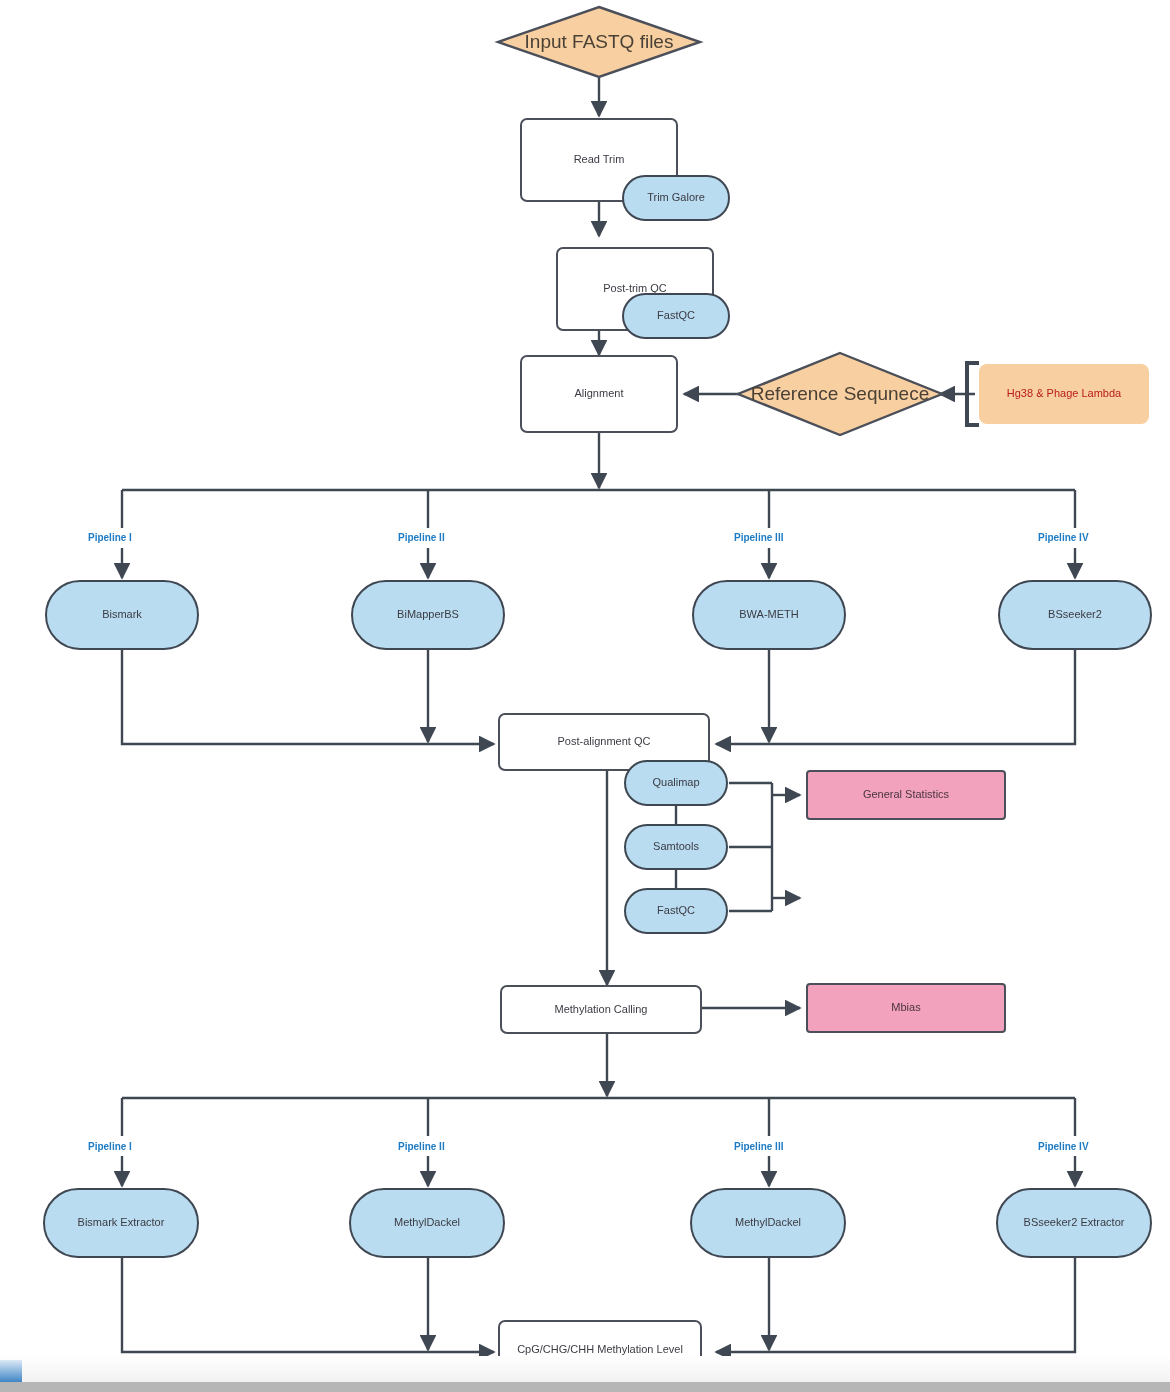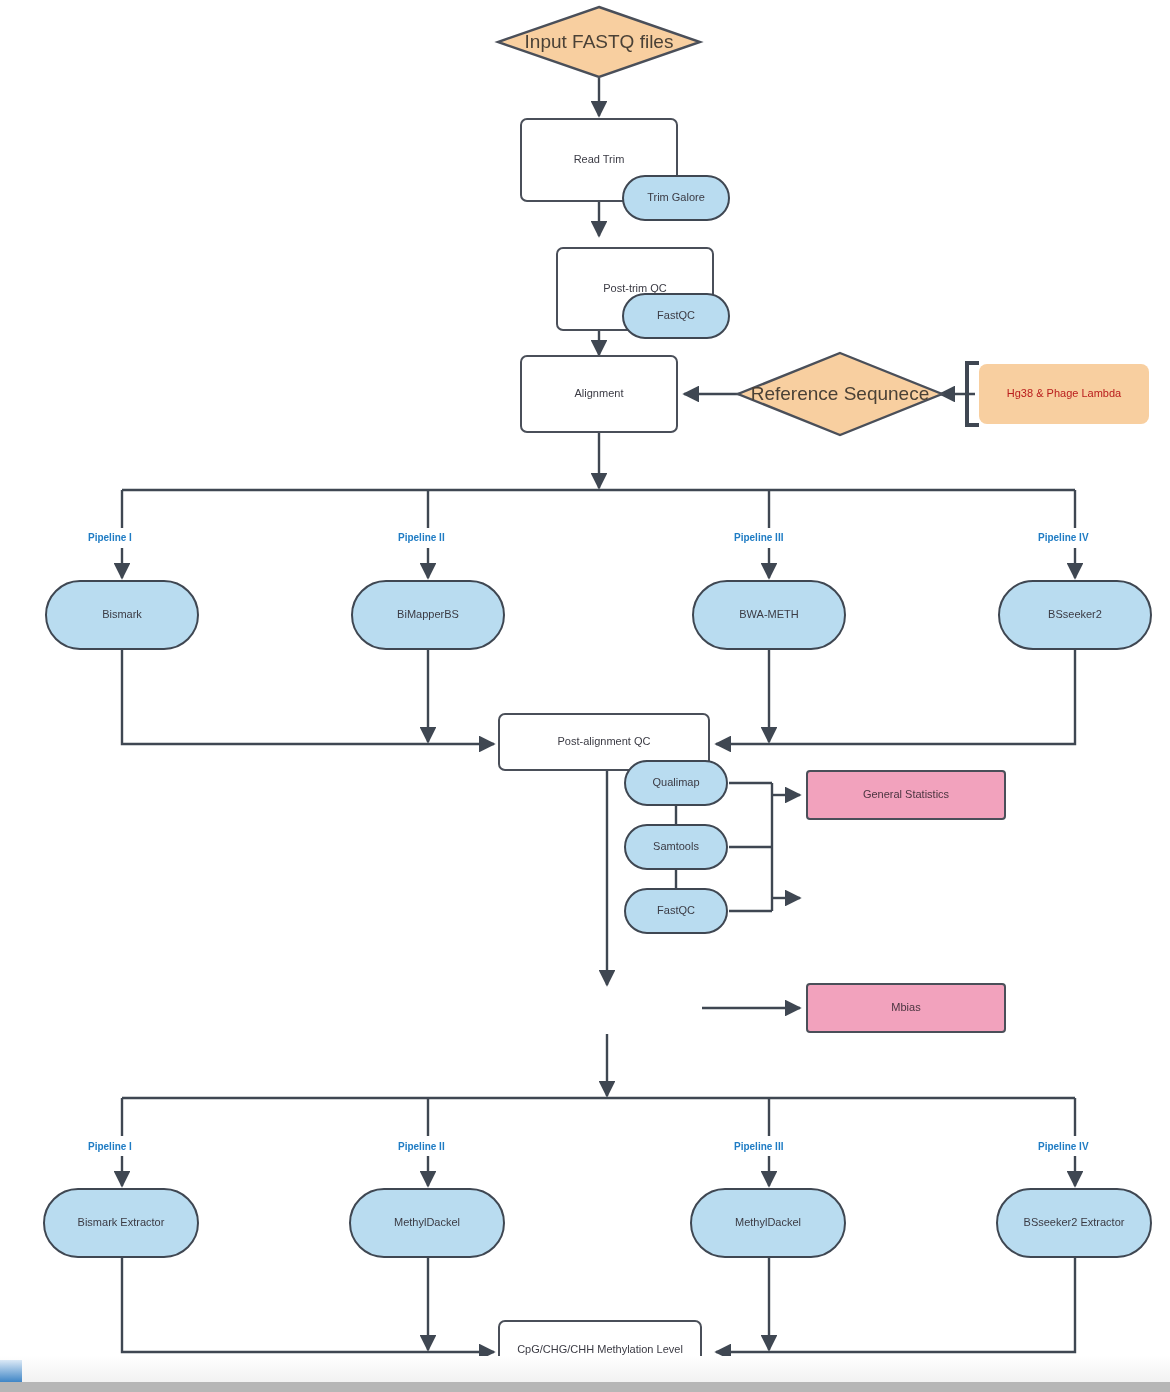--- a/index.html
+++ b/index.html
@@ -226,20 +226,23 @@
     <span>Samtools</span>
   </div>
   <div class="node tool" style="left:624px;top:888px;width:104px;height:46px;z-index:3;">
     <span>FastQC</span>
   </div>
 
   <div class="node report" style="left:806px;top:770px;width:200px;height:50px;">
     <span>General Statistics</span>
   </div>
 
+  <div class="node proc" style="left:500px;top:985px;width:202px;height:49px;">
+    <span>Methylation Calling</span>
+  </div>
   <div class="node report" style="left:806px;top:983px;width:200px;height:50px;">
     <span>Mbias</span>
   </div>
 
   <div class="plabel" style="left:88px;top:1141px;">Pipeline I</div>
   <div class="plabel" style="left:398px;top:1141px;">Pipeline II</div>
   <div class="plabel" style="left:734px;top:1141px;">Pipeline III</div>
   <div class="plabel" style="left:1038px;top:1141px;">Pipeline IV</div>
 
   <div class="node tool" style="left:43px;top:1188px;width:156px;height:70px;">

